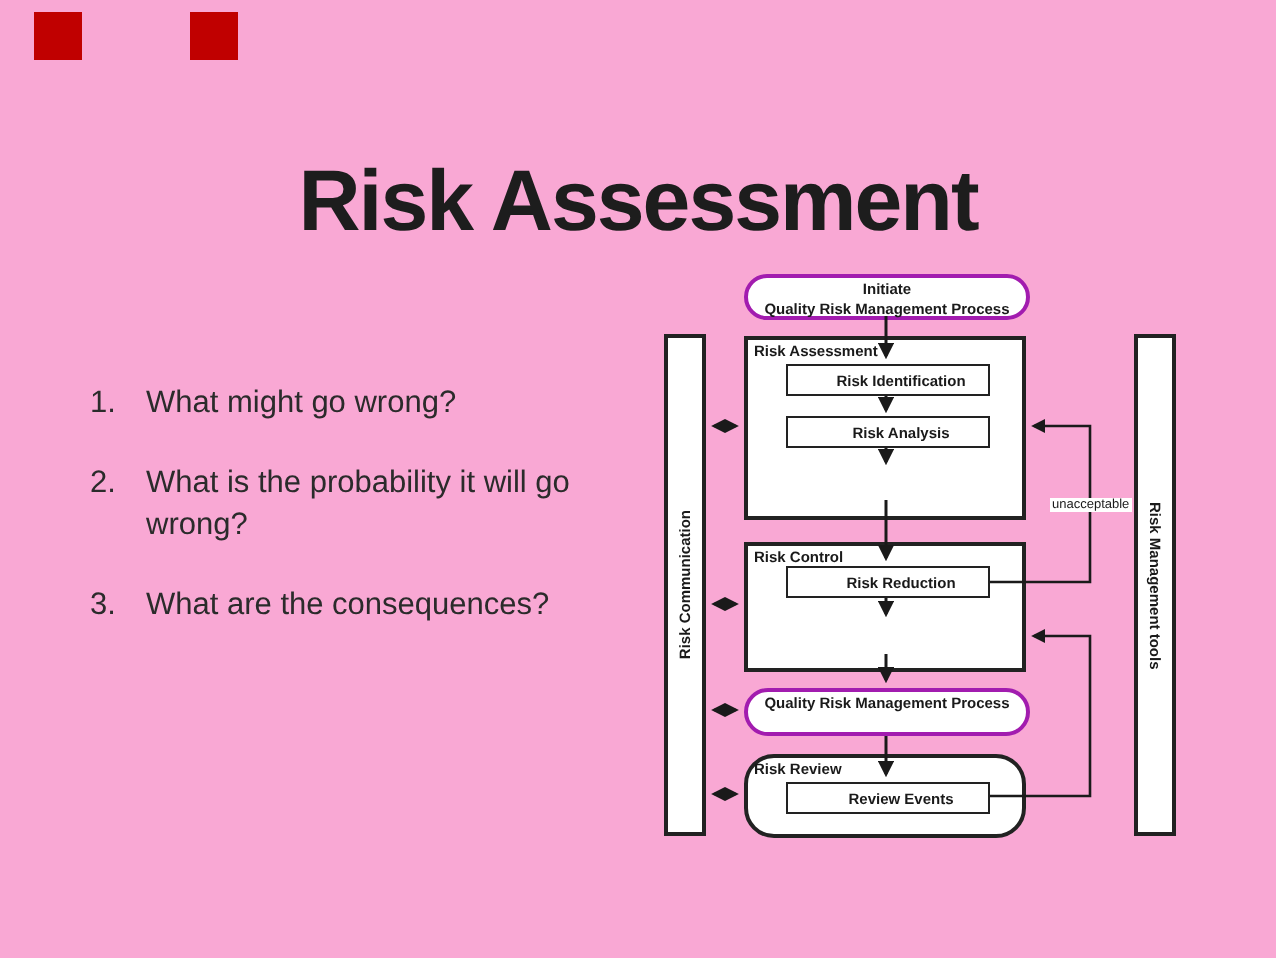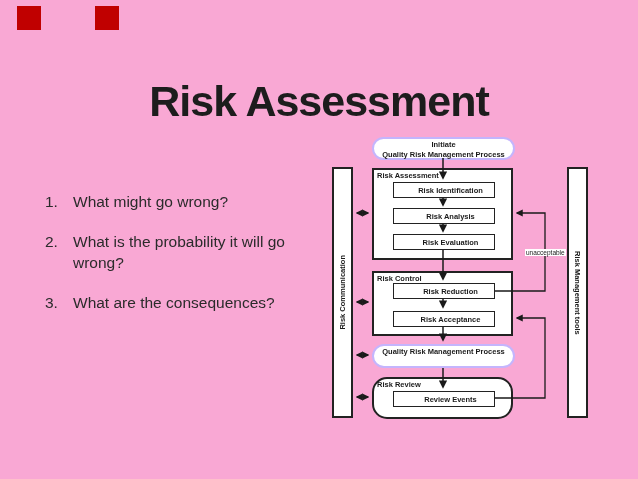--- a/index.html
+++ b/index.html
@@ -31,21 +31,21 @@
   .q-item { display:flex; margin:0 0 19px 0; }
   .q-num { flex:none; width:28px; }
   .q-text { width:250px; }
 
   
   .diagram {
     position:absolute; left:325px; top:125px; width:290px; height:300px;
     color:#1a1a1a; font-weight:700;
   }
   .oval {
-    position:absolute; left:47px; width:143px; border:2px solid #c4b5fd;
+    position:absolute; left:47px; width:143px; border:2px solid #a21caf;
     border-radius:12px; background:#fff; text-align:center;
     font-size:7.5px; line-height:9.5px; padding-top:1px;
   }
   .oval .ln { display:block; white-space:nowrap; }
   .oval.initiate { top:12px; height:23px; }
   .oval.output  { top:219px; height:24px; }
 
   .outer-box {
     position:absolute; left:47px; width:141px; border:2px solid #222; background:#fff;
   }
@@ -121,27 +121,25 @@
 
     <div class="oval initiate">
       <span class="ln">Initiate</span>
       <span class="ln">Quality Risk Management Process</span>
     </div>
 
     <div class="outer-box ra">
       <span class="section-label">Risk Assessment</span>
       <div class="step-box s0">Risk Identification</div>
       <div class="step-box s1">Risk Analysis</div>
-      <div class="step-box s2">Risk Evaluation</div>
     </div>
 
     <div class="outer-box rc">
       <span class="section-label">Risk Control</span>
       <div class="step-box s0">Risk Reduction</div>
-      <div class="step-box s1">Risk Acceptance</div>
     </div>
 
     <div class="oval output">
       <span class="ln">Quality Risk Management Process</span>
     </div>
 
     <div class="outer-box rr">
       <span class="section-label">Risk Review</span>
       <div class="step-box s0">Review Events</div>
     </div>

